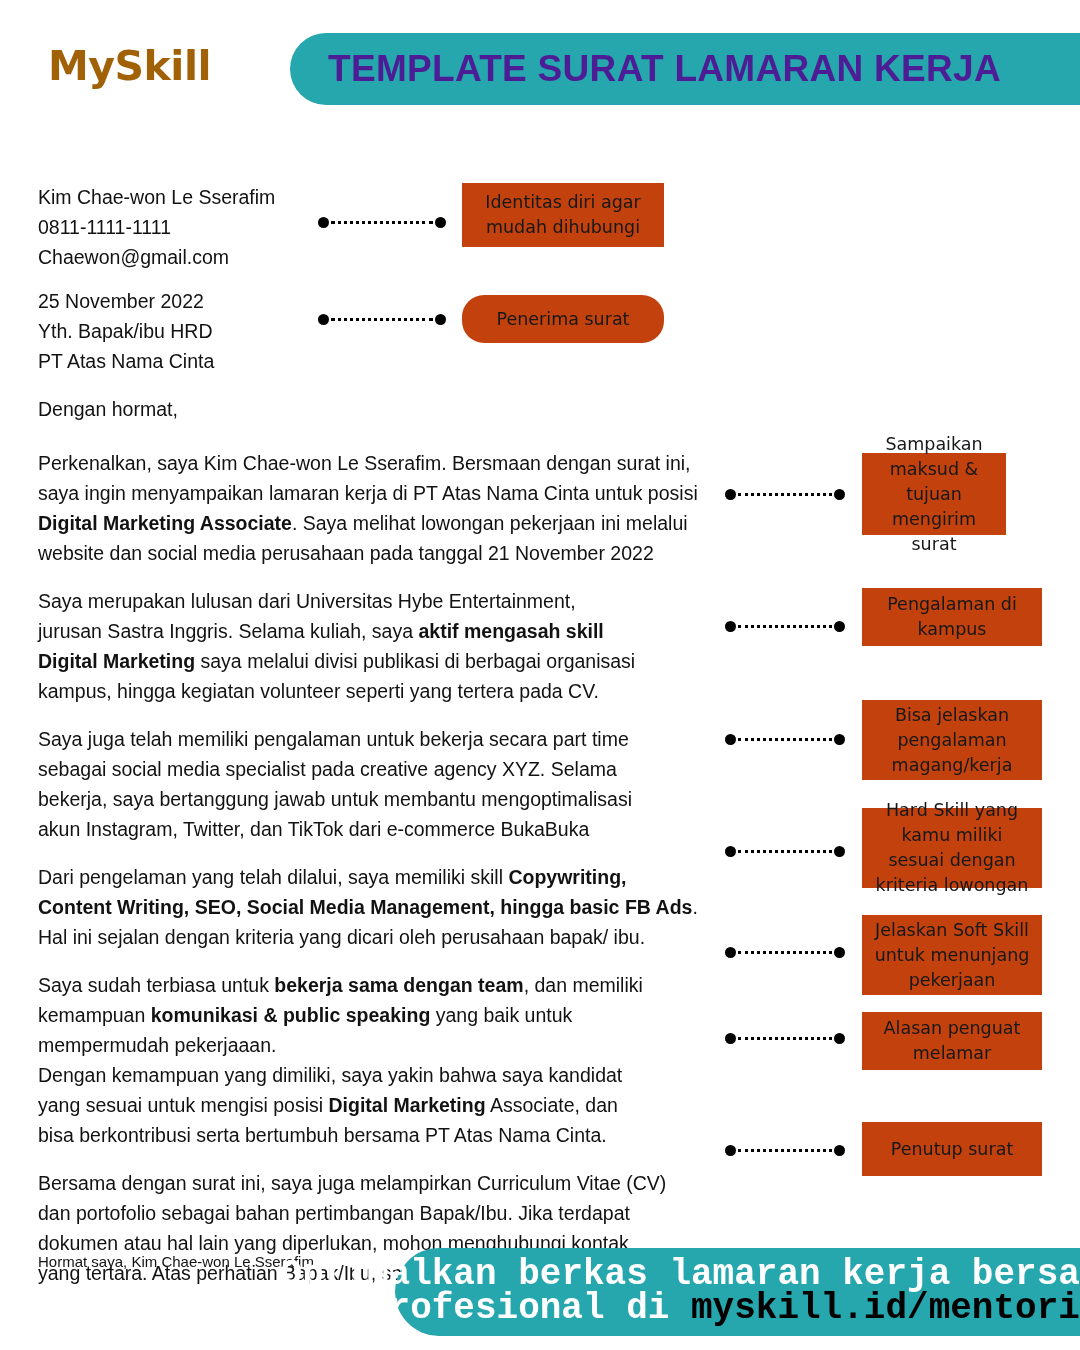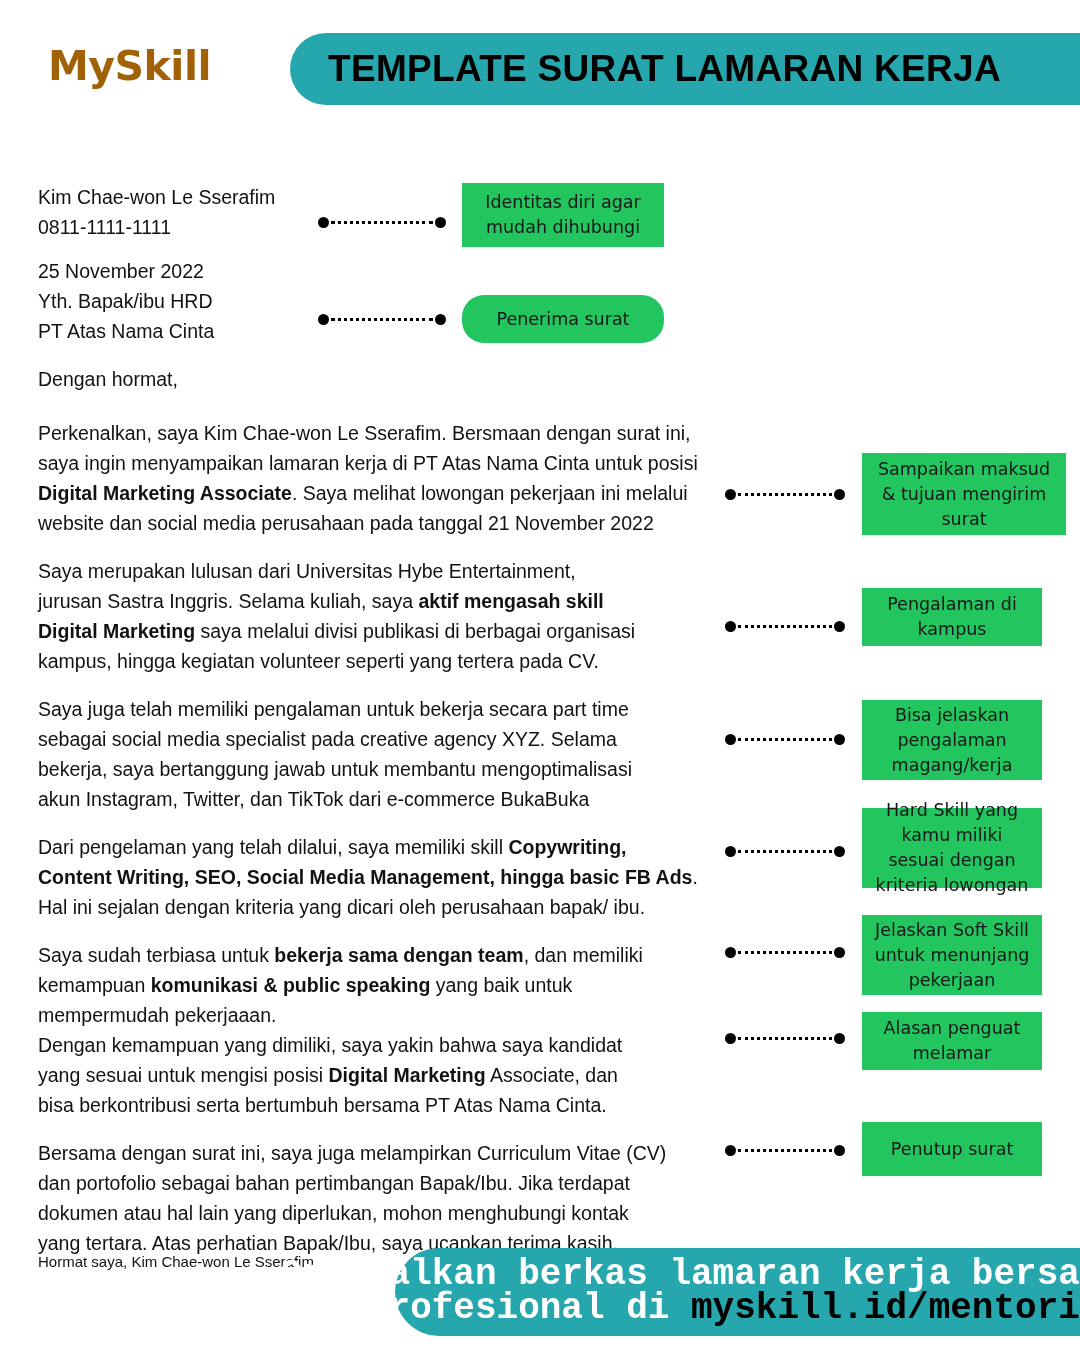--- a/index.html
+++ b/index.html
@@ -37,21 +37,21 @@
     top: 33px;
     width: 800px;
     height: 72px;
     background: #26A6AD;
     border-radius: 40px 0 0 40px;
     display: flex;
     align-items: center;
     padding-left: 38px;
   }
   .header-banner-title {
-    color: #000000;
+    color: #4c1d95;
     font-size: 37px;
     font-weight: 700;
     letter-spacing: 0.3px;
     font-family: "Liberation Sans", sans-serif;
     white-space: nowrap;
   }
 
   
   .letter {
     position: absolute;
@@ -72,21 +72,21 @@
     left: 38px;
     top: 1247px;
     font-size: 15px;
     line-height: 30px;
     color: #121212;
   }
 
   
   .note {
     position: absolute;
-    background: #22c55e;
+    background: #c2410c;
     color: #17181A;
     font-family: "DejaVu Sans", sans-serif;
     font-size: 17.5px;
     line-height: 25px;
     text-align: center;
     display: flex;
     align-items: center;
     justify-content: center;
     padding: 6px 10px;
   }
@@ -145,20 +145,21 @@
 
   <div class="brand-logo">MySkill</div>
 
   <div class="header-banner">
     <span class="header-banner-title">TEMPLATE SURAT LAMARAN KERJA</span>
   </div>
 
   <div class="letter" id="letter-body">
       <div class="line">Kim Chae-won Le Sserafim</div>
       <div class="line">0811-1111-1111</div>
+      <div class="line">Chaewon@gmail.com</div>
       <div style="height: 14px;"></div>
       <div class="line">25 November 2022</div>
       <div class="line">Yth. Bapak/ibu HRD</div>
       <div class="line">PT Atas Nama Cinta</div>
       <div style="height: 18px;"></div>
       <div class="line">Dengan hormat,</div>
       <div style="height: 24px;"></div>
       <div class="para">
         <div class="line"><span>Perkenalkan, saya Kim Chae-won Le Sserafim. Bersmaan dengan surat ini,</span></div>
         <div class="line"><span>saya ingin menyampaikan lamaran kerja di PT Atas Nama Cinta untuk posisi</span></div>
@@ -226,21 +227,21 @@
         <span class="dot"></span>
       </div>
       <div class="note" style="left: 462px; top: 295px; width: 202px; height: 48px; border-radius: 22px;">
         <span>Penerima surat</span>
       </div>
       <div class="connector" style="left: 725px; top: 488px; width: 120px;">
         <span class="dot"></span>
         <span class="dash"></span>
         <span class="dot"></span>
       </div>
-      <div class="note" style="left: 862px; top: 453px; width: 204px; height: 82px;">
+      <div class="note" style="left: 862px; top: 453px; width: 144px; height: 82px;">
         <span>Sampaikan maksud &amp; tujuan mengirim surat</span>
       </div>
       <div class="connector" style="left: 725px; top: 620px; width: 120px;">
         <span class="dot"></span>
         <span class="dash"></span>
         <span class="dot"></span>
       </div>
       <div class="note" style="left: 862px; top: 588px; width: 180px; height: 58px;">
         <span>Pengalaman di kampus</span>
       </div>

